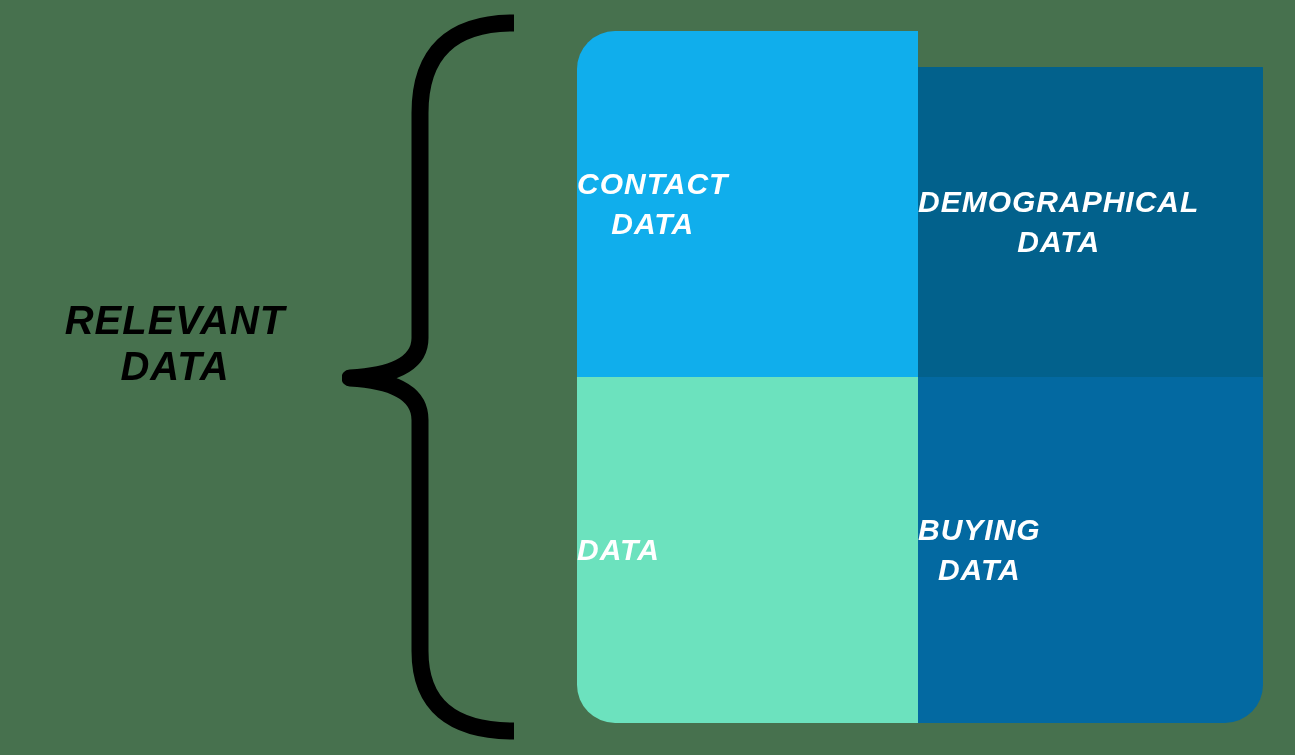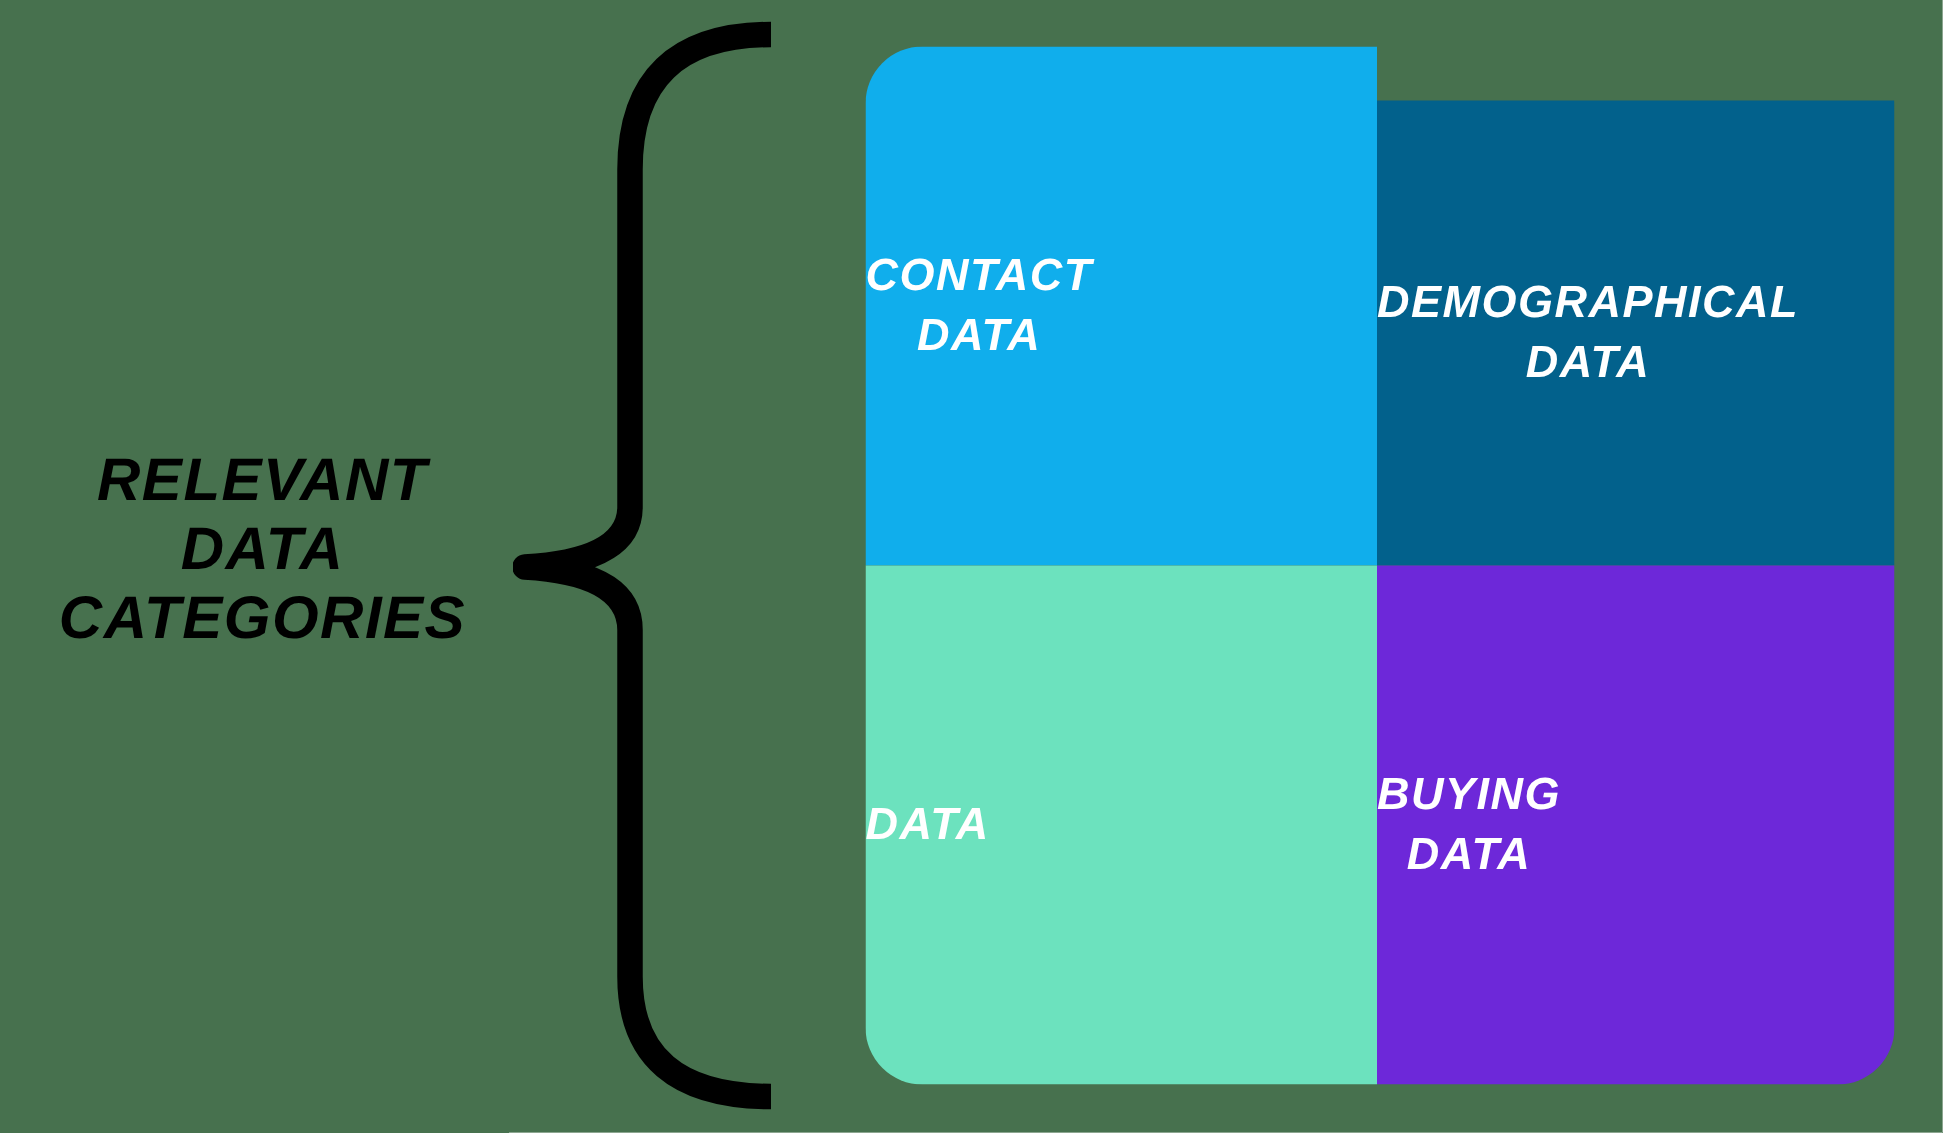--- a/index.html
+++ b/index.html
@@ -68,21 +68,20 @@
   }
 </style>
 </head>
 <body>
 
 <div class="stage" style="background-color: rgb(71, 113, 78);">
 
   <div class="diagram-title">
     <div>RELEVANT</div>
     <div>DATA</div>
-    <div>CATEGORIES</div>
   </div>
 
   <svg class="brace-svg" viewBox="0 0 180 740" xmlns="http://www.w3.org/2000/svg" aria-hidden="true">
     <path d="M 172 15
              Q 78 15 78 105
              L 78 330
              Q 78 366 8 370
              Q 78 374 78 412
              L 78 643
              Q 78 723 172 723" fill="none" stroke="#000000" stroke-width="17" stroke-linecap="butt" stroke-linejoin="round"></path>
@@ -103,21 +102,21 @@
         <span>DATA</span>
       </div>
     </div>
 
     <div class="quad" style="background-color: rgb(108, 226, 190);">
       <div class="qlabel">
         <span>DATA</span>
       </div>
     </div>
 
-    <div class="quad" style="background-color: #6d28d9;">
+    <div class="quad" style="background-color: #0369a1;">
       <div class="qlabel">
         <span>BUYING</span>
         <span>DATA</span>
       </div>
     </div>
 
   </div>
 </div>
 
 </body></html>

